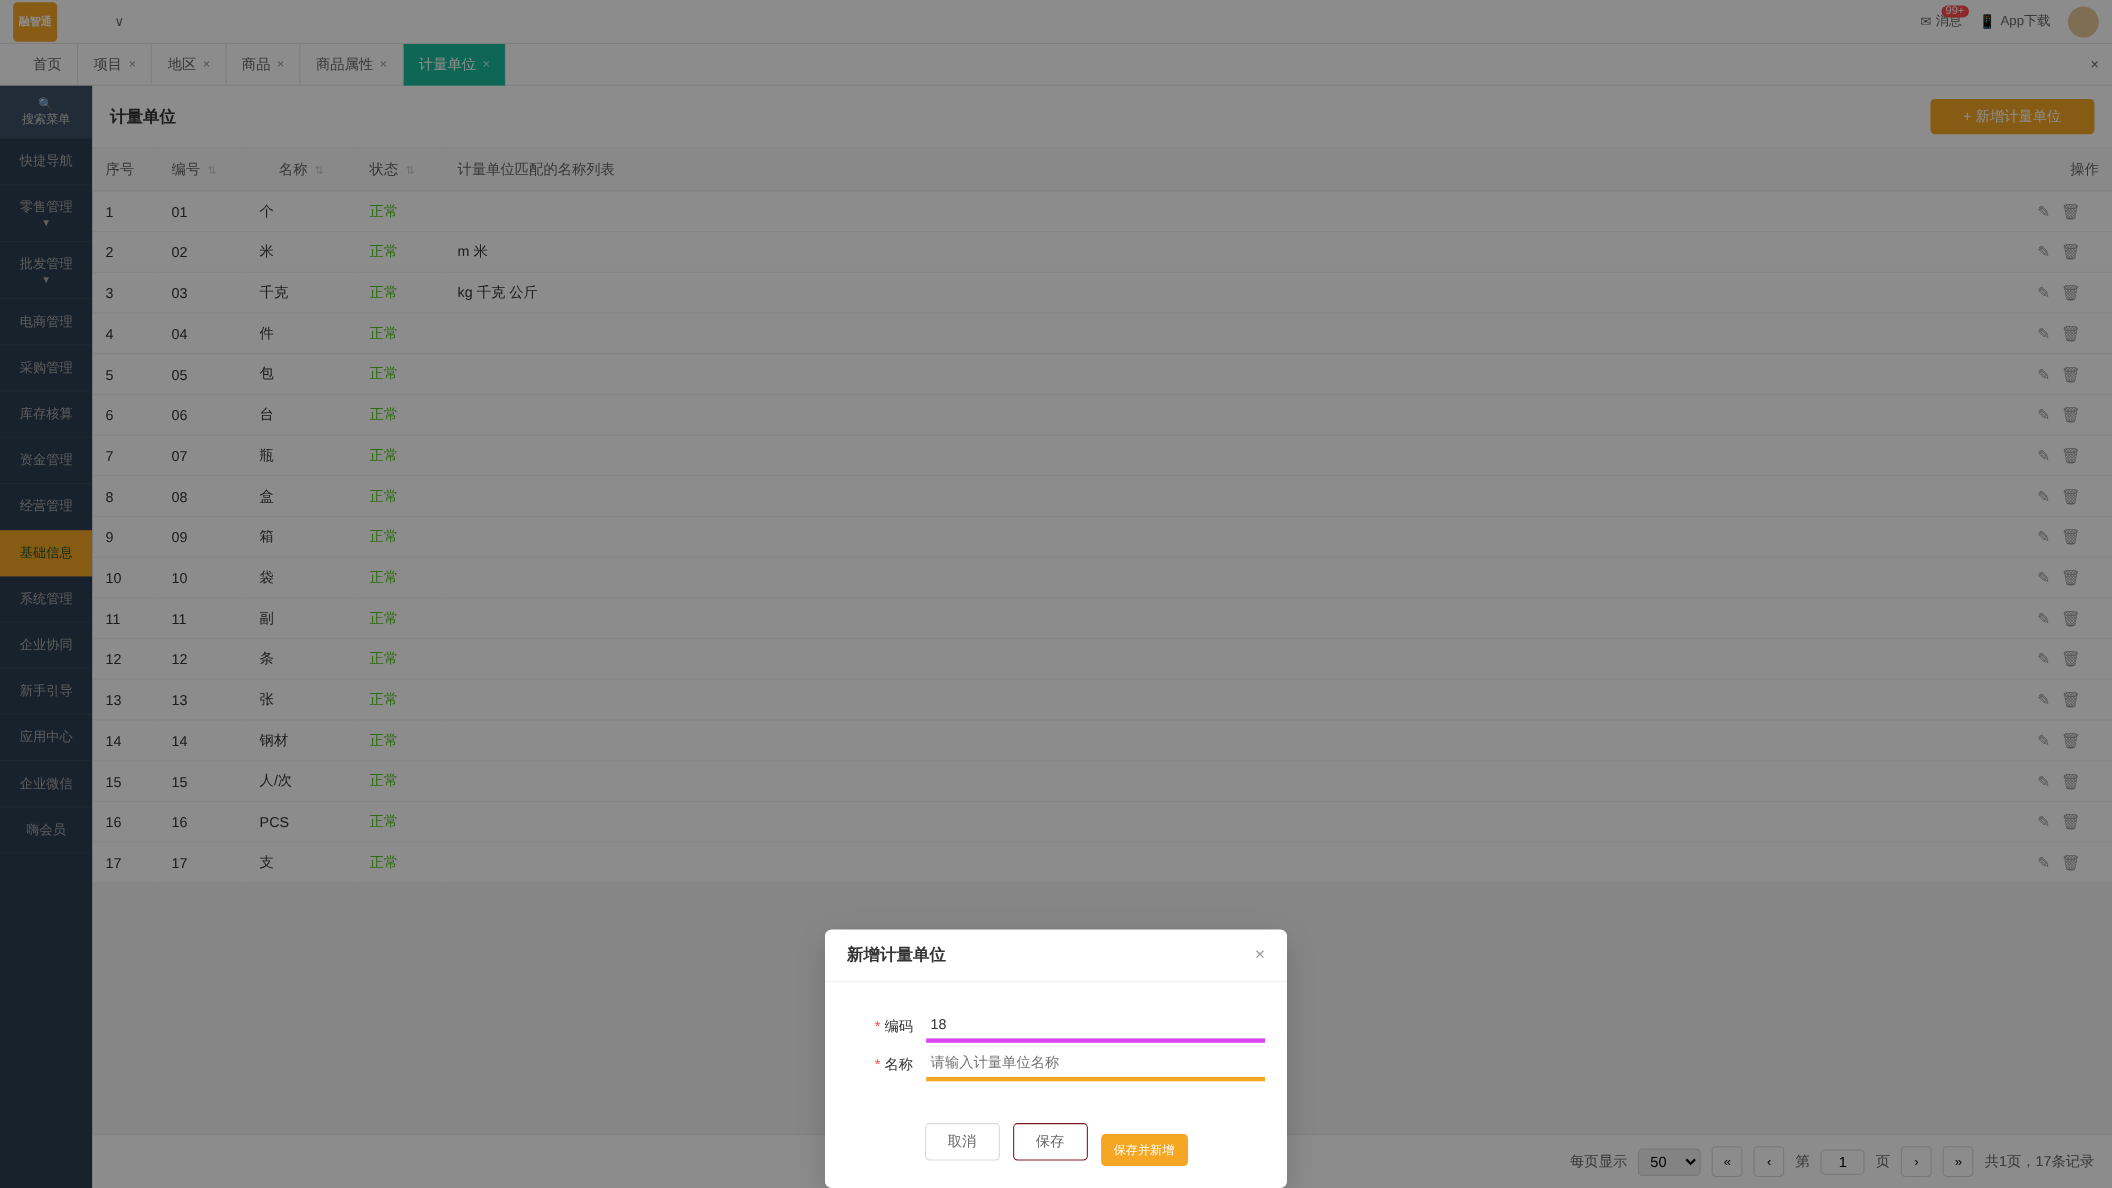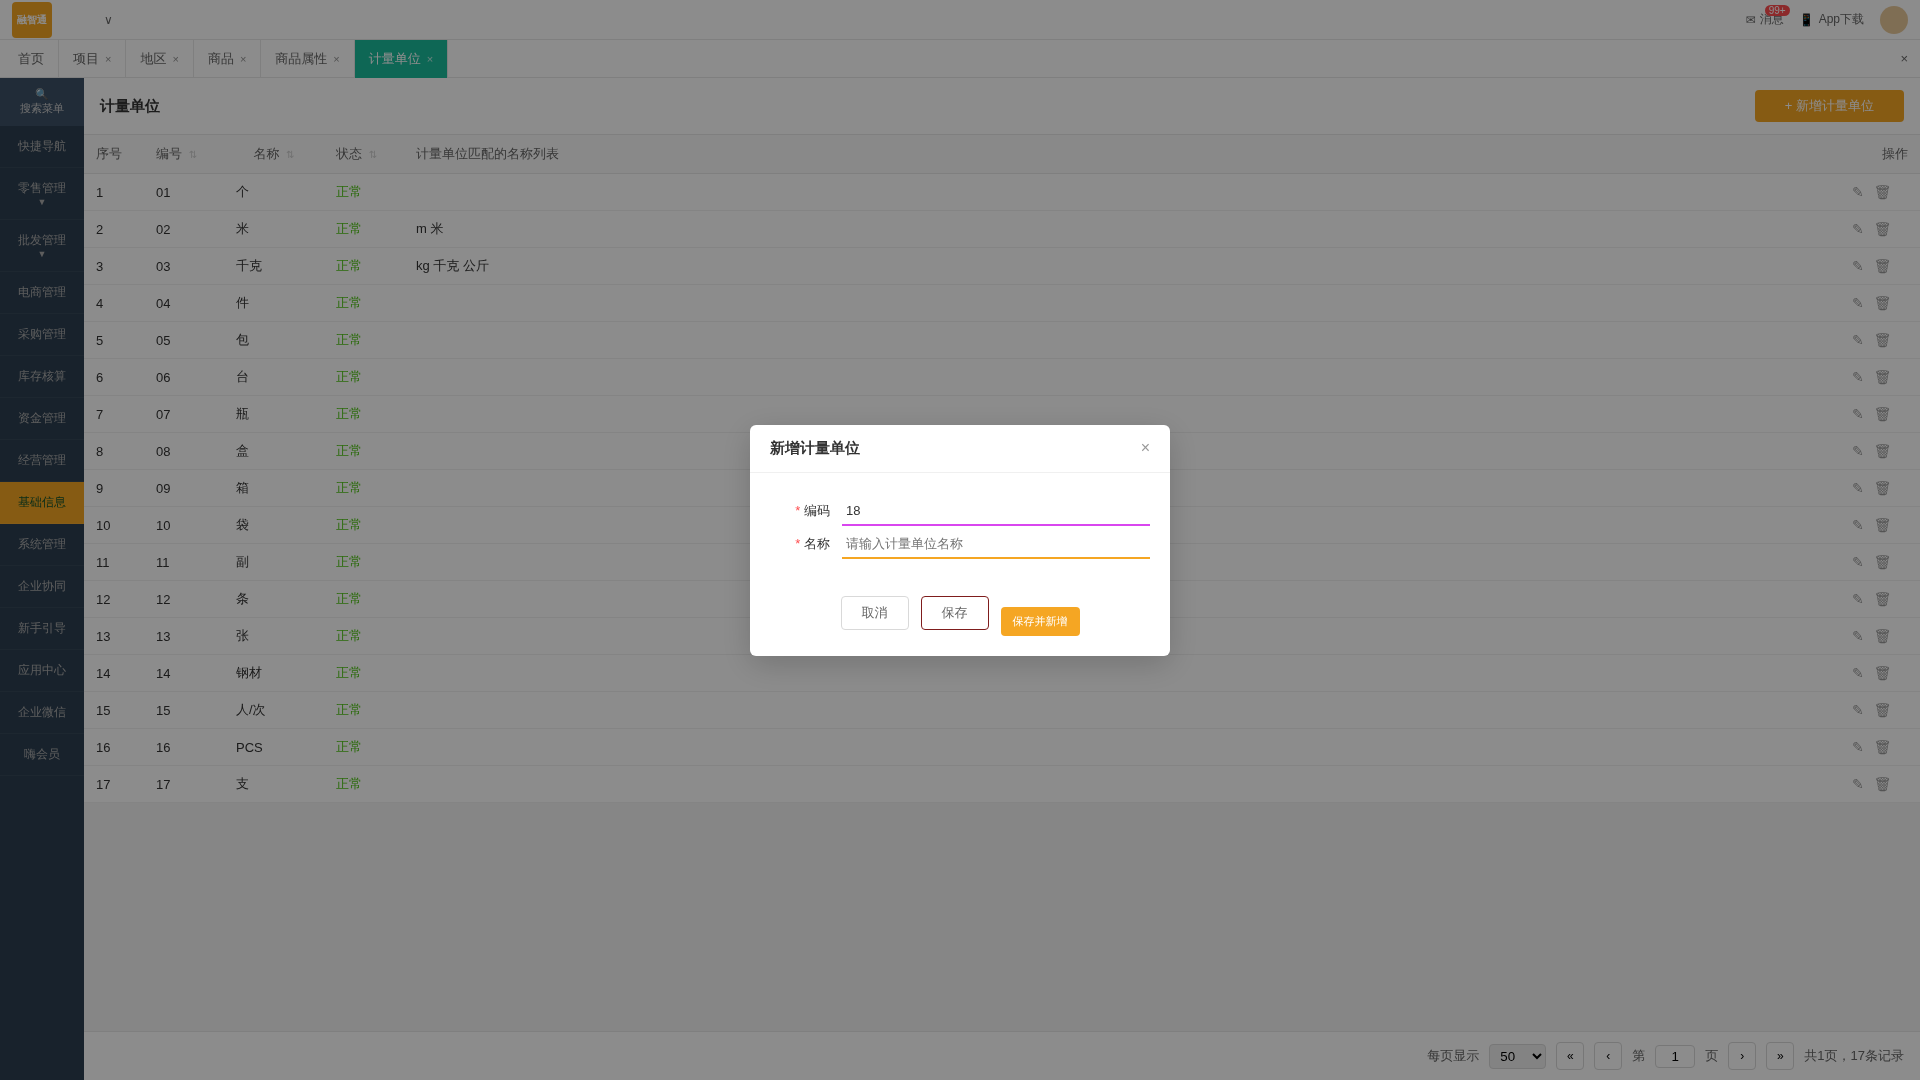--- a/index.html
+++ b/index.html
@@ -85,21 +85,21 @@
       font-size: 12px;
     }
 
     
     .tab-bar {
       height: 38px;
       background: #fff;
       display: flex;
       align-items: center;
       border-bottom: 1px solid #e8e8e8;
-      padding-left: 4px;
+      padding-left: 16px;
     }
     .tab-item {
       height: 38px;
       padding: 0 14px;
       display: flex;
       align-items: center;
       gap: 6px;
       cursor: pointer;
       border-right: 1px solid #e8e8e8;
       font-size: 13px;
@@ -272,21 +272,21 @@
       padding: 3px 6px;
       text-align: center;
     }
 
     
     .modal-overlay {
       position: fixed;
       top: 0; left: 0; right: 0; bottom: 0;
       background: rgba(0,0,0,0.45);
       display: flex;
-      align-items: center;
+      align-items: flex-end;
       justify-content: center;
       z-index: 1000;
     }
     .modal {
       background: #fff;
       border-radius: 6px;
       width: 420px;
       box-shadow: 0 8px 32px rgba(0,0,0,0.18);
     }
     .modal-header {
@@ -322,21 +322,21 @@
       color: #333;
       flex-shrink: 0;
     }
     .form-label.required::before {
       content: '* ';
       color: #ff4d4f;
     }
     .form-input {
       flex: 1;
       border: none;
-      border-bottom: 2px solid #d946ef;
+      border-bottom: 4px solid #d946ef;
       padding: 6px 4px;
       font-size: 13px;
       outline: none;
       color: #333;
     }
     .form-input.active-input {
       border-bottom-color: #f5a623;
     }
     .modal-footer {
       padding: 12px 20px 20px;

